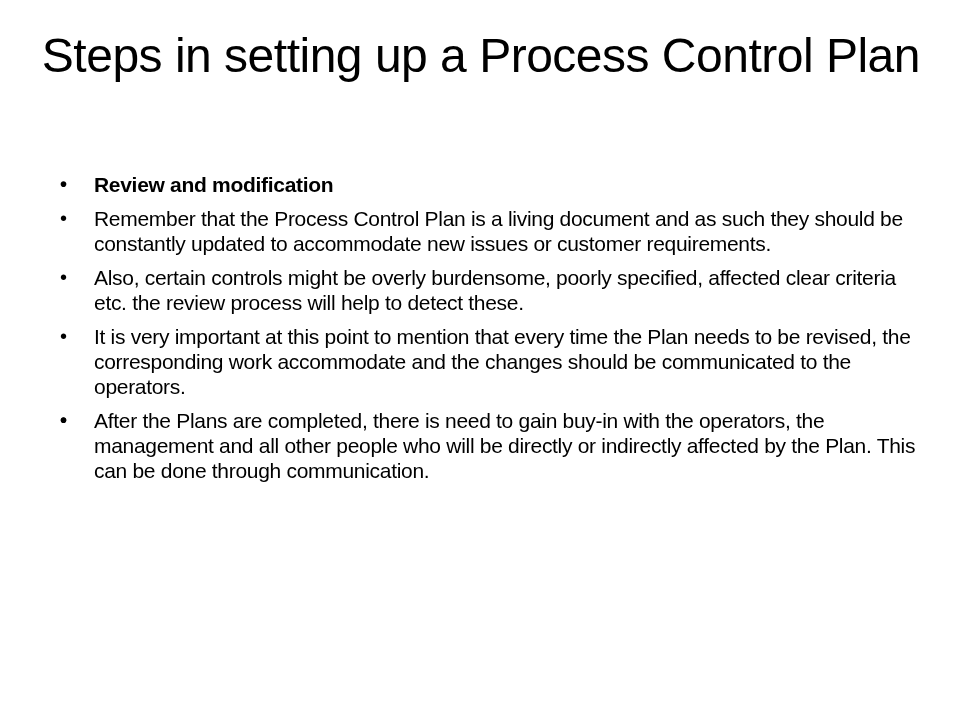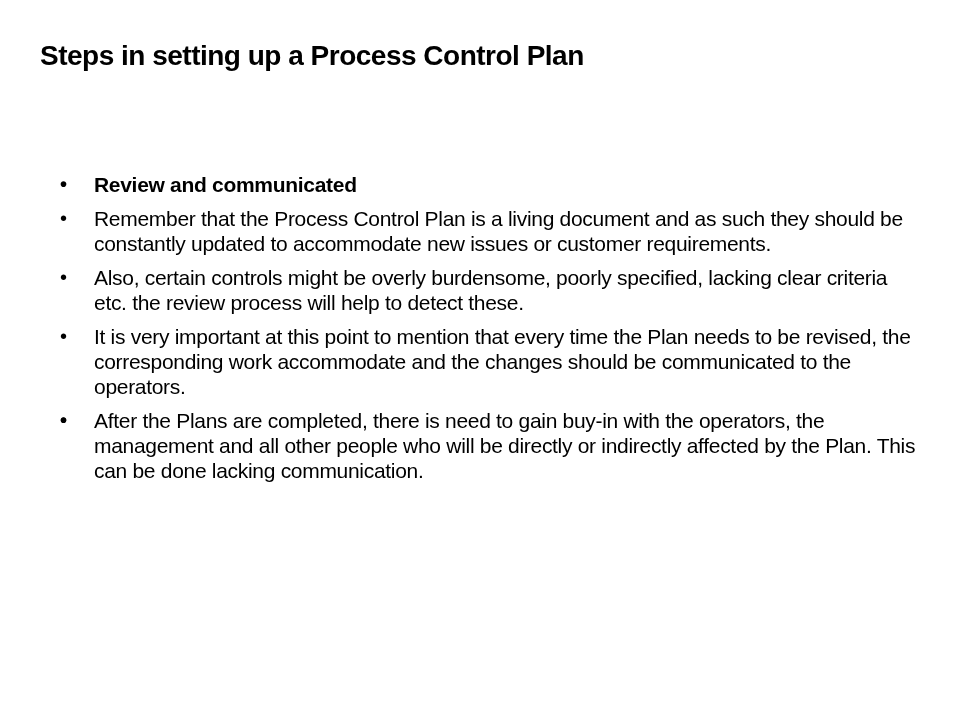--- a/index.html
+++ b/index.html
@@ -1,20 +1,20 @@
 <!DOCTYPE html>
 <html><head>
   <meta charset="utf-8">
   <style>
     html, body { margin: 0; padding: 0; background: #ffffff; }
     body { width: 960px; height: 720px; position: relative; overflow: hidden;
            font-family: "Liberation Sans", "DejaVu Sans", sans-serif; color: #000; }
     .title {
       position: absolute; left: 40px; top: 30px; width: 880px;
-      text-align: left; font-weight: bold; font-size: 28px; line-height: 52px;
+      text-align: right; font-weight: normal; font-size: 48px; line-height: 52px;
       letter-spacing: -0.5px;
     }
     .content { position: absolute; left: 58px; top: 172px; width: 860px; }
     ul.bullets { list-style: none; margin: 0; padding: 0; }
     ul.bullets li {
       position: relative; padding-left: 36px; font-size: 21px; line-height: 25px;
       margin-bottom: 9px; letter-spacing: -0.3px;
     }
     ul.bullets li .dot {
       position: absolute; left: 2px; top: 0; font-size: 20px;
@@ -23,35 +23,35 @@
   </style>
 </head>
 <body>
 
 <div class="title">Steps in setting up a Process Control Plan</div>
 
 <div class="content">
   <ul class="bullets">
     <li class="bold">
       <span class="dot">•</span>
-      <span>Review and communicated</span>
+      <span>Review and modification</span>
     </li>
     <li>
       <span class="dot">•</span>
       <span>Remember that the Process Control Plan is a living document and as such they should be constantly updated to accommodate new issues or customer requirements.</span>
     </li>
     <li>
       <span class="dot">•</span>
-      <span>Also, certain controls might be overly burdensome, poorly specified, lacking clear criteria etc. the review process will help to detect these.</span>
+      <span>Also, certain controls might be overly burdensome, poorly specified, affected clear criteria etc. the review process will help to detect these.</span>
     </li>
     <li>
       <span class="dot">•</span>
       <span>It is very important at this point to mention that every time the Plan needs to be revised, the corresponding work accommodate and the changes should be communicated to the operators.</span>
     </li>
     <li class="bold">
       <span class="dot">•</span>
     </li>
     <li>
       <span class="dot">•</span>
-      <span>After the Plans are completed, there is need to gain buy-in with the operators, the management and all other people who will be directly or indirectly affected by the Plan. This can be done lacking communication.</span>
+      <span>After the Plans are completed, there is need to gain buy-in with the operators, the management and all other people who will be directly or indirectly affected by the Plan. This can be done through communication.</span>
     </li>
   </ul>
 </div>
 
 </body></html>

